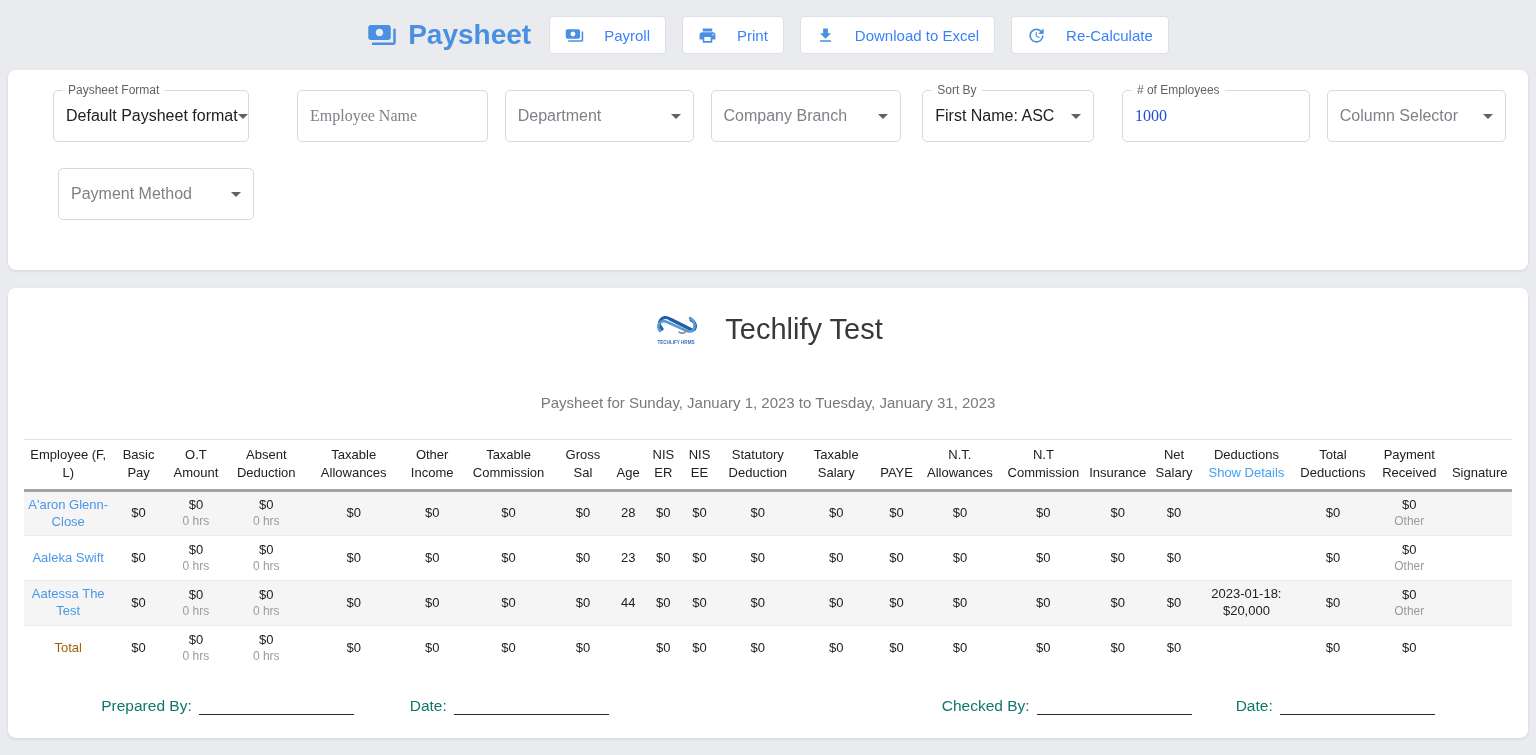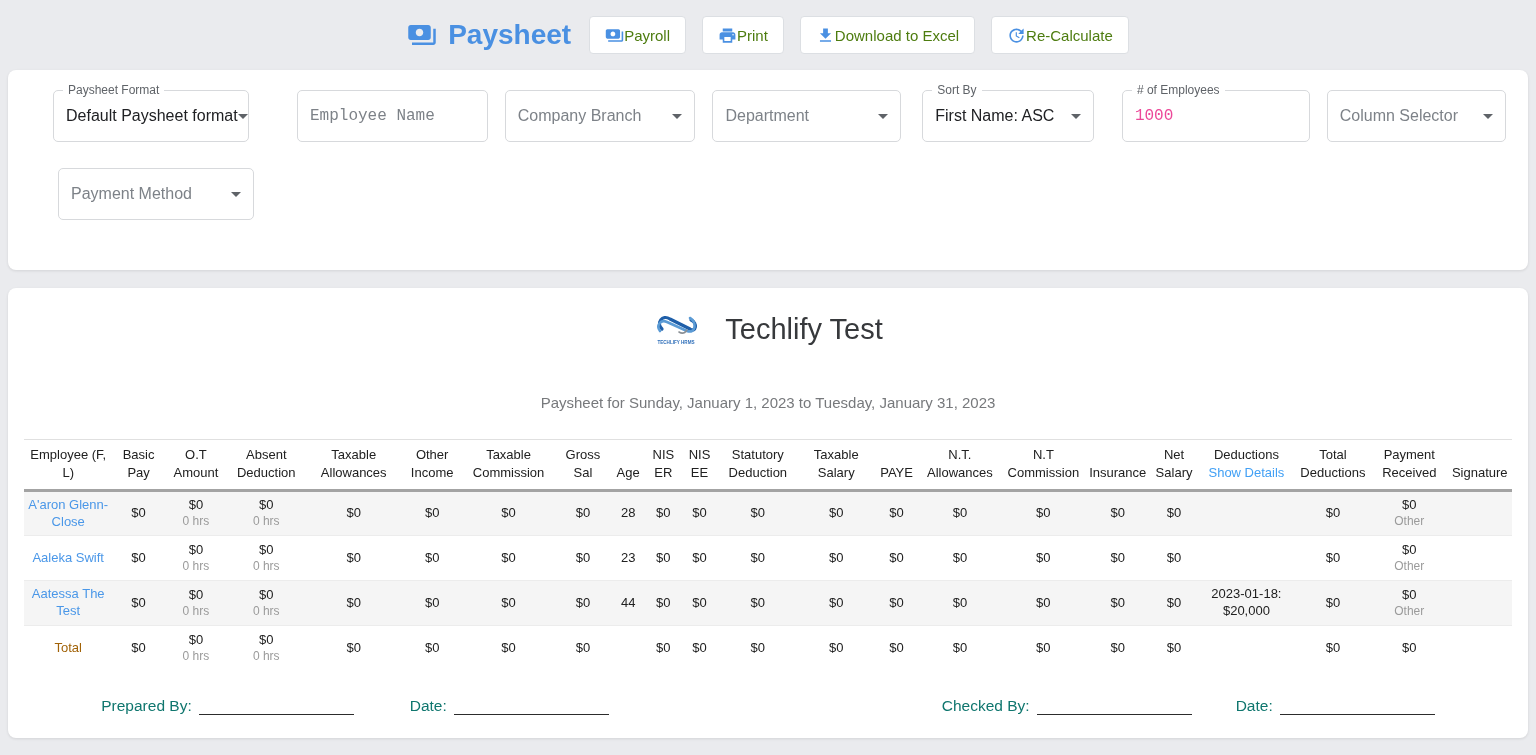--- a/index.html
+++ b/index.html
@@ -3,42 +3,42 @@
 <meta charset="utf-8">
 <style>
   * { margin:0; padding:0; box-sizing:border-box; }
   html,body { width:1536px; height:755px; overflow:hidden; }
   body { background:#eaebee; font-family:"Liberation Sans", sans-serif; }
 
   
   .topbar { height:70px; display:flex; justify-content:center; align-items:center; gap:16px; }
   .app-title { display:flex; align-items:center; gap:11px; color:#4a90e2; font-size:28px; font-weight:700; margin-right:2px; }
   .app-title svg { display:block; }
-  .btn { display:flex; align-items:center; gap:0; background:#fff; border:1px solid #dcdfe3;
-         border-radius:4px; color:#4d7c0f; font-size:15px; padding:0 15px; height:38px; cursor:pointer;
+  .btn { display:flex; align-items:center; gap:20px; background:#fff; border:1px solid #dcdfe3;
+         border-radius:4px; color:#3b82f6; font-size:15px; padding:0 15px; height:38px; cursor:pointer;
          font-family:"Liberation Sans", sans-serif; }
   .btn svg { display:block; }
 
   
   .card { background:#fff; border-radius:8px; margin:0 8px; box-shadow:0 1px 3px rgba(0,0,0,.10); }
   .filter-card { height:200px; padding:20px 22px 0 45px; }
   .report-card { margin-top:18px; height:450px; padding:14px 16px 0 16px; }
 
   
   .filter-row { display:flex; align-items:flex-start; gap:17px; }
   .filter-row2 { margin-top:26px; }
   .fwrap { display:flex; flex-direction:column; }
   .field { position:relative; height:52px; border:1px solid #d7d9dc; border-radius:5px;
            display:flex; align-items:center; padding:0 12px; background:#fff; cursor:pointer; }
   .flabel { position:absolute; top:-8px; left:9px; background:#fff; padding:0 5px; font-size:12px; color:#5f6368; white-space:nowrap; }
   .fvalue { font-size:16px; color:#202124; white-space:nowrap; }
   .field.ph .fvalue { color:#7d8288; }
   .arrow { margin-left:auto; width:0; height:0; border-left:5px solid transparent; border-right:5px solid transparent; border-top:5px solid #5f6368; }
-  .field input { border:none; outline:none; font-size:16px; color:#ec4899; width:100%;
-                 font-family:Liberation Mono, monospace; background:transparent; }
+  .field input { border:none; outline:none; font-size:16px; color:#1d4ed8; width:100%;
+                 font-family:Liberation Serif, serif; background:transparent; }
   .field input::placeholder { color:#7d8288; }
   .helper { font-size:12px; color:#5f6368; line-height:1.35; margin-top:7px; padding-left:2px; width:195px; }
 
   
   .report-header { display:flex; justify-content:center; align-items:center; gap:26px; margin-top:4px; }
   .company-name { font-size:29px; color:#37393c; font-weight:500; }
   .period { text-align:center; color:#77797c; font-size:15px; margin-top:42px; }
 
   
   table { width:100%; border-collapse:collapse; table-layout:fixed; font-size:13px; color:#212121; margin-top:28px; }
@@ -120,29 +120,29 @@
         <span class="flabel">Paysheet Format</span>
         <span class="fvalue">Default Paysheet format</span>
         <span class="arrow"></span>
       </div>
     </div>
     <div class="fwrap" style="width:200px; margin-left:31px;">
       <div class="field">
         <input type="text" placeholder="Employee Name" style="">
       </div>
     </div>
+    <div class="fwrap" style="width:198px;">
+      <div class="field ph">
+        <span class="fvalue">Department</span>
+        <span class="arrow"></span>
+      </div>
+    </div>
     <div class="fwrap" style="width:200px;">
       <div class="field ph">
         <span class="fvalue">Company Branch</span>
-        <span class="arrow"></span>
-      </div>
-    </div>
-    <div class="fwrap" style="width:198px;">
-      <div class="field ph">
-        <span class="fvalue">Department</span>
         <span class="arrow"></span>
       </div>
     </div>
     <div class="fwrap" style="width:180px; margin-left:4px;">
       <div class="field">
         <span class="flabel">Sort By</span>
         <span class="fvalue">First Name: ASC</span>
         <span class="arrow"></span>
       </div>
     </div>

